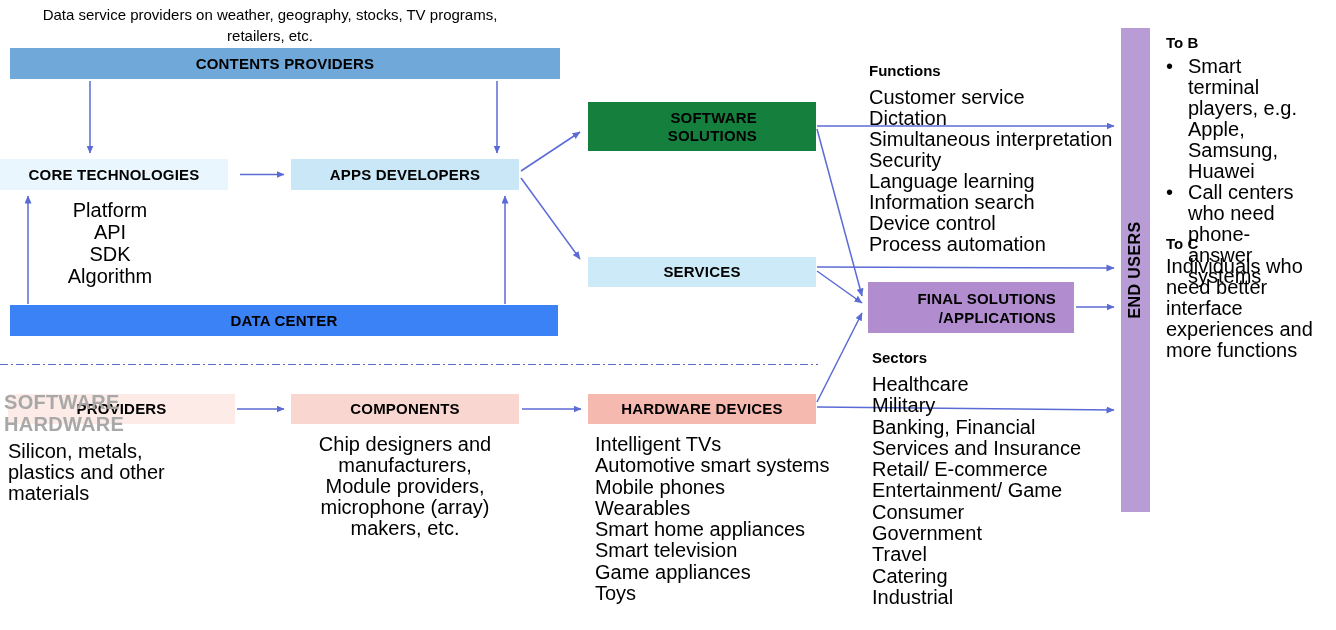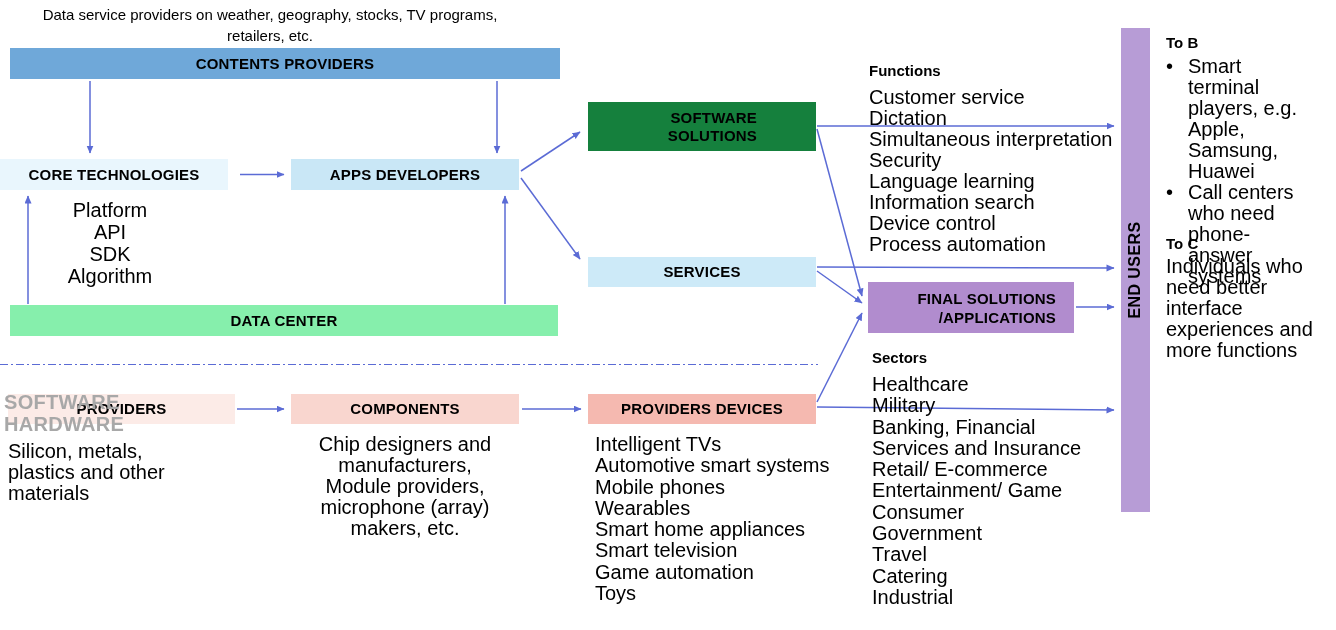--- a/index.html
+++ b/index.html
@@ -9,21 +9,21 @@
     color:#000;background:#fff;padding-left:19px;
   }
   .arrows{position:absolute;left:0;top:0;width:1336px;height:630px;pointer-events:none;}
   .box{
     position:absolute;display:flex;align-items:center;justify-content:center;
     font-weight:bold;font-size:15px;letter-spacing:.2px;text-align:right;line-height:18px;
   }
   .cp{left:10px;top:48px;width:550px;height:31px;background:#6fa8d9;}
   .ct{left:0;top:159px;width:228px;height:31px;background:#e9f6fd;}
   .ad{left:291px;top:159px;width:228px;height:31px;background:#c9e7f6;}
-  .dc{left:10px;top:305px;width:548px;height:31px;background:#86efac;}
+  .dc{left:10px;top:305px;width:548px;height:31px;background:#3b82f6;}
   .ss{left:588px;top:102px;width:228px;height:49px;background:#15803d;}
   .ss .wrapnarrow{display:inline-block;width:110px;}
   .sv{left:588px;top:257px;width:228px;height:30px;background:#cdeaf8;}
   .ma{left:8px;top:394px;width:227px;height:30px;background:#fcebe7;}
   .co{left:291px;top:394px;width:228px;height:30px;background:#f9d6cf;}
   .hd{left:588px;top:394px;width:228px;height:30px;background:#f5b9b0;}
   .fs{left:868px;top:282px;width:206px;height:51px;background:#b18cce;line-height:19px;}
   .fs .wrapnarrow{display:inline-block;width:170px;}
   .eu{left:1121px;top:28px;width:29px;height:484px;background:#b79cd6;}
   .eu span{
@@ -102,21 +102,21 @@
   <div class="box sv">
       <span>SERVICES</span>
     </div>
   <div class="box ma">
       <span>PROVIDERS</span>
     </div>
   <div class="box co">
       <span>COMPONENTS</span>
     </div>
   <div class="box hd">
-      <span>PROVIDERS DEVICES</span>
+      <span>HARDWARE DEVICES</span>
     </div>
   <div class="box fs">
       <span class="wrapnarrow">FINAL SOLUTIONS /APPLICATIONS</span>
     </div>
   <div class="box eu">
       <span>END USERS</span>
     </div>
 
   <div class="txt coreitems">
     <div>Platform</div>
@@ -131,21 +131,21 @@
   <div class="txt madesc">Silicon, metals, plastics and other materials</div>
   <div class="txt codesc">Chip designers and manufacturers, Module providers, microphone (array) makers, etc.</div>
 
   <div class="txt hdlist">
     <div>Intelligent TVs</div>
     <div>Automotive smart systems</div>
     <div>Mobile phones</div>
     <div>Wearables</div>
     <div>Smart home appliances</div>
     <div>Smart television</div>
-    <div>Game automation</div>
+    <div>Game appliances</div>
     <div>Toys</div>
   </div>
 
   <div class="heading fnhead">Functions</div>
   <div class="txt fnlist">
     <div>Customer service</div>
     <div>Dictation</div>
     <div>Simultaneous interpretation</div>
     <div>Security</div>
     <div>Language learning</div>

